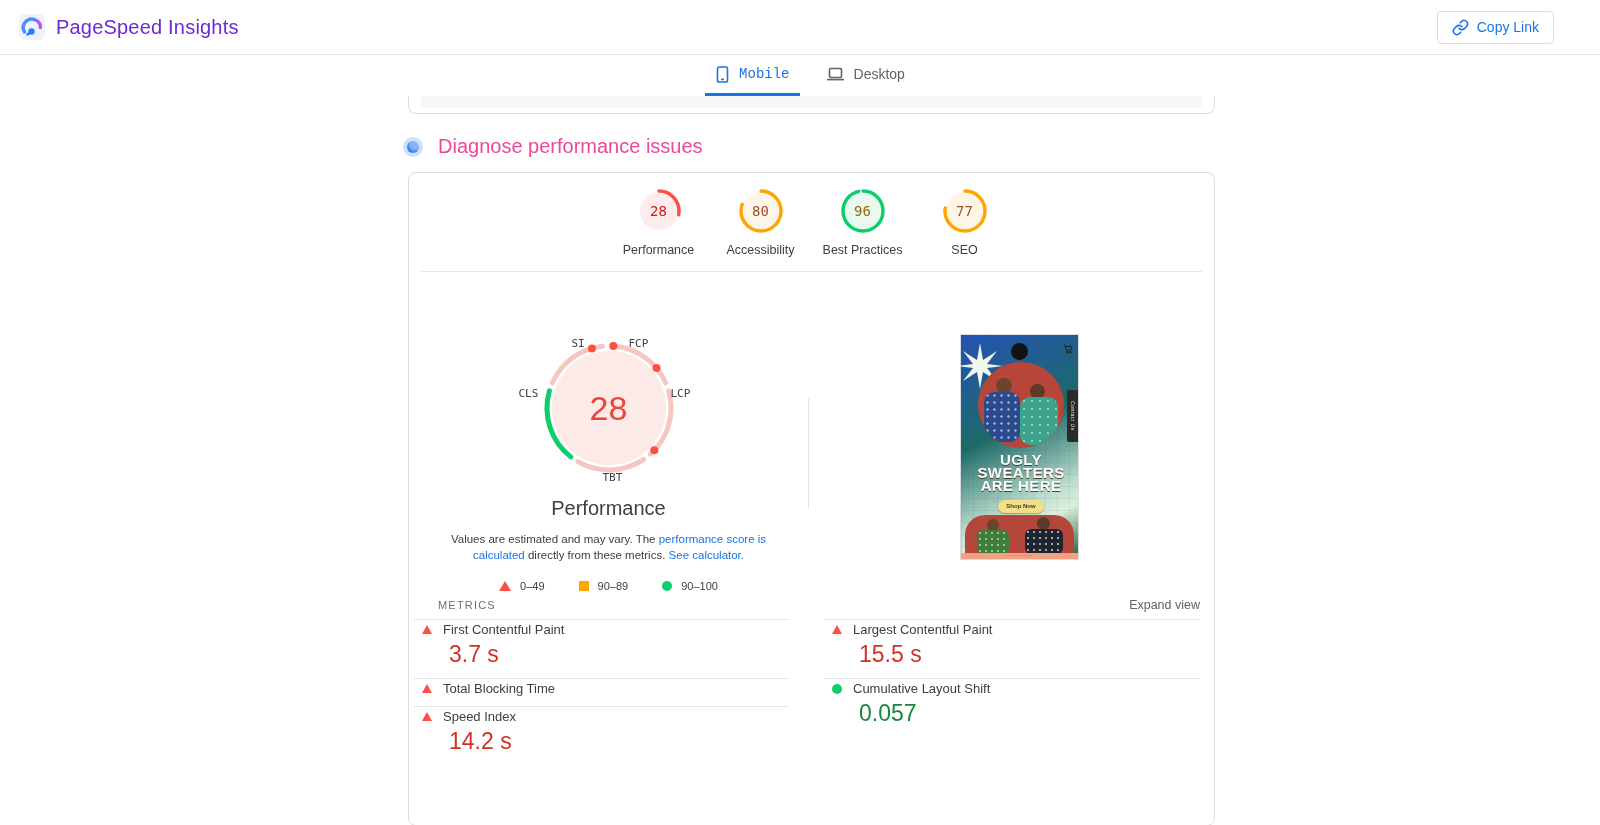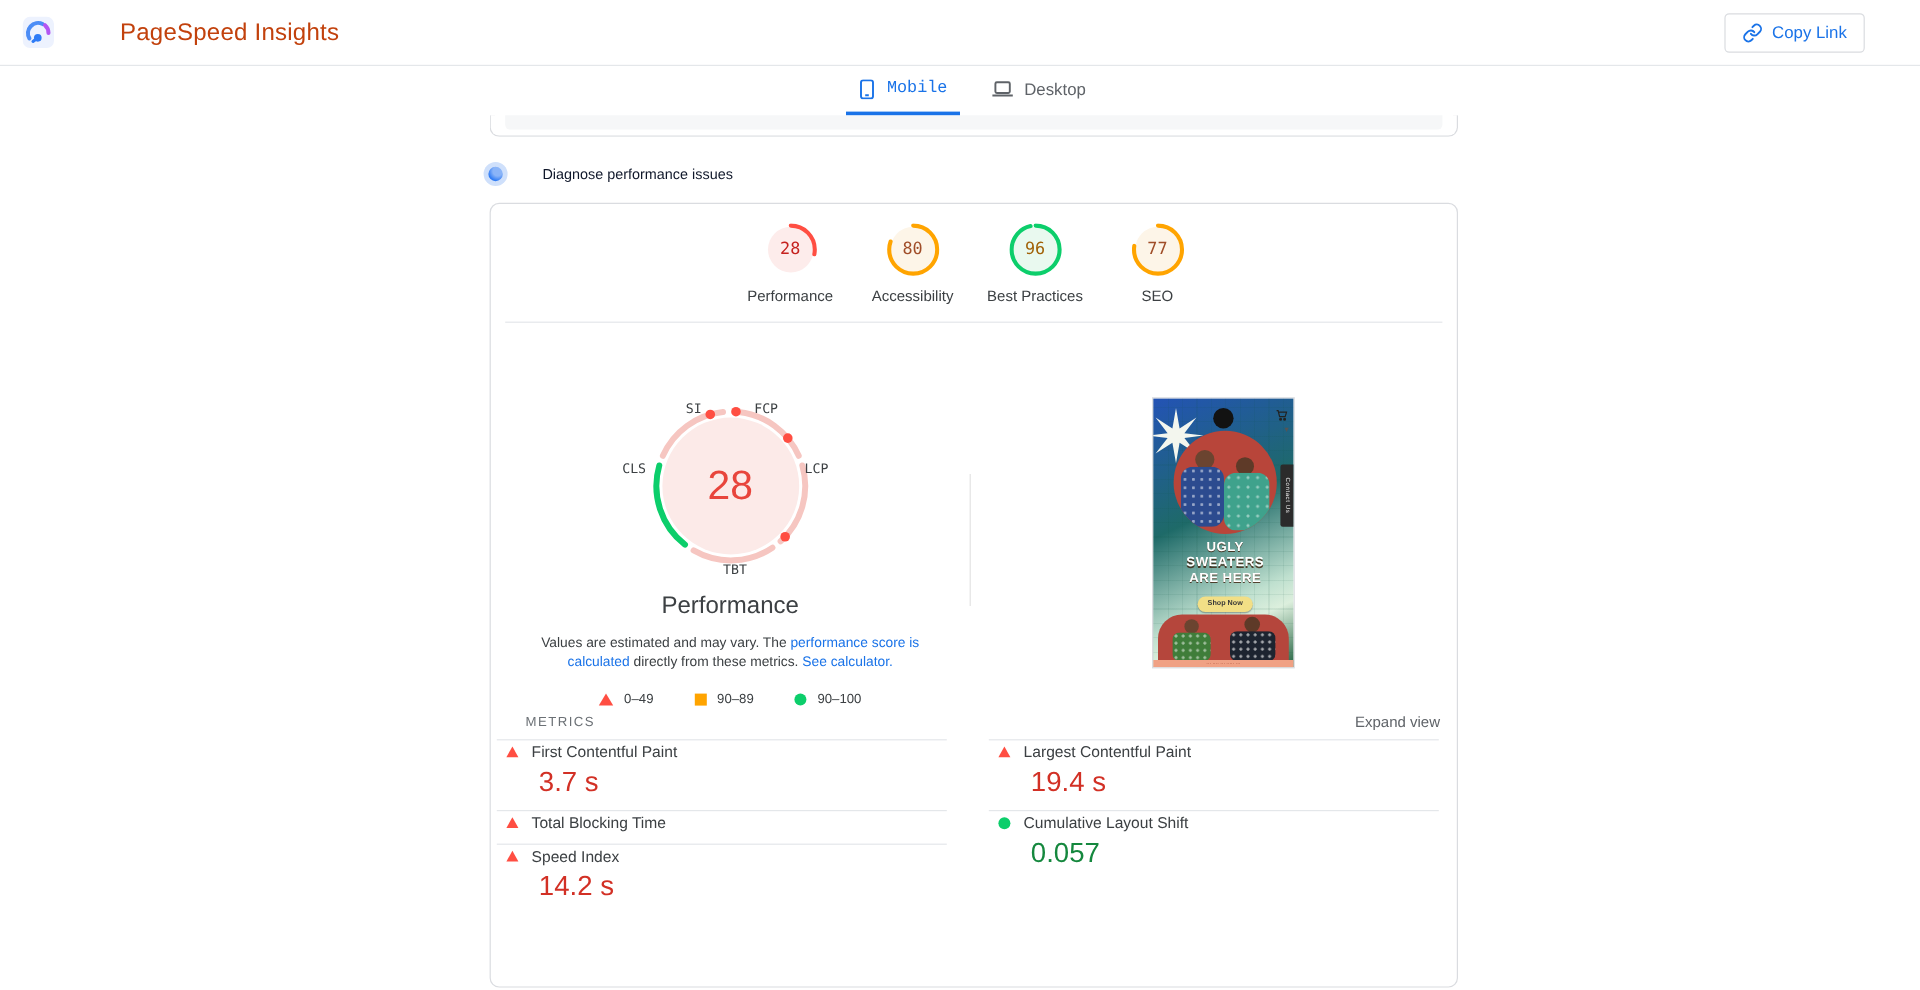--- a/index.html
+++ b/index.html
@@ -3,21 +3,21 @@
 <meta charset="utf-8">
 <style>
   * { margin:0; padding:0; box-sizing:border-box; }
   html,body { width:1600px; height:825px; overflow:hidden; background:#fff;
     font-family:"Liberation Sans", sans-serif; color:#3c4043; }
 
   
   .header { height:55px; display:flex; align-items:center; padding:0 46px 0 18px;
     border-bottom:1px solid #e4e7ea; background:#fff; }
   .brand { display:flex; align-items:center; gap:10px; cursor:pointer; }
-  .brand-title { font-size:20px; color:#c2410c; letter-spacing:.2px;margin-left:44px; }
+  .brand-title { font-size:20px; color:#6d28d9; letter-spacing:.2px; }
   .spacer { flex:1; }
   .copy-link-btn { display:flex; align-items:center; gap:8px; border:1px solid #dadce0;
     border-radius:4px; background:#fff; color:#1a73e8; font-size:14px; font-weight:500;
     padding:7px 14px; cursor:pointer; }
 
   
   .tabs { height:41px; display:flex; justify-content:center; align-items:stretch; gap:16px;
     padding-left:20px; background:#fff; }
   .tab { display:flex; align-items:center; gap:9px; padding:0 10px; font-size:14px;
     font-weight:500; color:#5f6368; cursor:pointer; border-bottom:3px solid transparent; }
@@ -26,21 +26,21 @@
   
   .top-sliver { margin-left:408px; width:807px; height:18px;
     border:1px solid #dadce0; border-top:none; border-radius:0 0 8px 8px; background:#fff; }
   .top-sliver-bar { margin:0 12px; height:12px; background:#f6f7f8; border-radius:0 0 4px 4px; }
 
   
   .diagnose { margin:21px 0 14px 403px; display:flex; align-items:center; gap:15px; }
   .diagnose-icon { width:20px; height:20px; border-radius:50%; background:#cfe0fb; position:relative; }
   .diagnose-icon::after { content:""; position:absolute; left:4px; top:4px; width:12px; height:12px;
     border-radius:50%; background:radial-gradient(circle at 65% 30%, #8ab4f8 0 35%, #1a6ef3 80%); }
-  .diagnose-title { font-size:12px; color:#0f172a;margin-left:14px; }
+  .diagnose-title { font-size:20px; color:#ec4899; }
 
   
   .main-card { margin-left:408px; width:807px; border:1px solid #dadce0; border-radius:8px;
     background:#fff; padding-bottom:60px; }
 
   
   .cat-row { display:flex; justify-content:center; gap:12px; padding-top:16px; }
   .cat-item { width:90px; display:flex; flex-direction:column; align-items:center; cursor:pointer; }
   .cat-gauge { position:relative; width:44px; height:44px; }
   .cat-fill { position:absolute; inset:3px; border-radius:50%; }
@@ -106,21 +106,21 @@
     writing-mode:vertical-rl; text-align:center; line-height:11px; }
   .t-hero { position:absolute; left:17px; top:27px; width:86px; height:86px; border-radius:50%;
     background:#b8453a; overflow:hidden; }
   .t-hero .p1h { position:absolute; left:18px; top:16px; width:16px; height:16px; border-radius:50%; background:#6b4430; }
   .t-hero .p1b { position:absolute; left:6px; top:30px; width:36px; height:50px; border-radius:10px; background:#2c4b8f;
     background-image:radial-gradient(circle, rgba(255,255,255,.5) 1px, transparent 1.5px); background-size:7px 7px; }
   .t-hero .p2h { position:absolute; left:52px; top:22px; width:15px; height:15px; border-radius:50%; background:#5e3a28; }
   .t-hero .p2b { position:absolute; left:42px; top:35px; width:38px; height:48px; border-radius:10px; background:#3fa28c;
     background-image:radial-gradient(circle, rgba(255,255,255,.45) 1px, transparent 1.5px); background-size:8px 8px; }
   .t-head { position:absolute; left:14px; top:118px; width:92px; text-align:center;
-    font-size:11px; line-height:13px; font-weight:800; color:#fff; letter-spacing:.4px;
+    font-size:15px; line-height:13px; font-weight:800; color:#fff; letter-spacing:.4px;
     text-shadow:0 1px 0 rgba(60,30,10,.8); }
   .t-cta { position:absolute; left:37px; top:165px; width:46px; height:13px; background:#f2df86;
     border-radius:7px; font-size:6px; font-weight:700; color:#3a3a3a; text-align:center;
     line-height:13px; box-shadow:0 1px 1px rgba(0,0,0,.3); }
   .t-bottom { position:absolute; left:4px; right:4px; bottom:6px; height:38px;
     background:#b5463c; border-radius:20px 20px 0 0; overflow:hidden; }
   .t-bottom .p3h { position:absolute; left:22px; top:4px; width:12px; height:12px; border-radius:50%; background:#6b4430; }
   .t-bottom .p3b { position:absolute; left:12px; top:15px; width:32px; height:24px; border-radius:6px; background:#3f7d3a;
     background-image:radial-gradient(circle, rgba(255,255,255,.5) 1px, transparent 1.5px); background-size:6px 6px; }
   .t-bottom .p4h { position:absolute; left:72px; top:2px; width:13px; height:13px; border-radius:50%; background:#5e3a28; }
@@ -369,21 +369,21 @@
       </div>
     </div>
 
     <div class="m-col">
 
       <div class="m-cell m-fail">
         <div class="m-label-row">
           <span class="m-tri"></span>
           <span class="m-label">Largest Contentful Paint</span>
         </div>
-        <div class="m-value">19.4 s</div>
+        <div class="m-value">15.5 s</div>
       </div>
 
       <div class="m-cell m-pass">
         <div class="m-label-row">
           <span class="m-dot"></span>
           <span class="m-label">Cumulative Layout Shift</span>
         </div>
         <div class="m-value">0.057</div>
       </div>
     </div>

